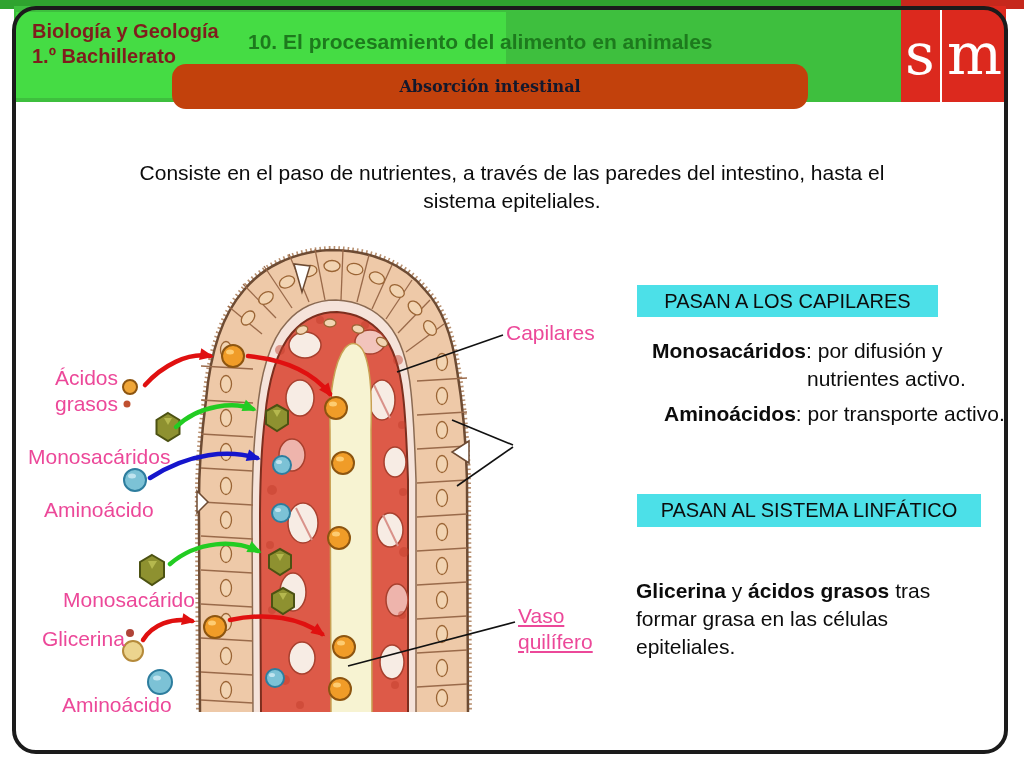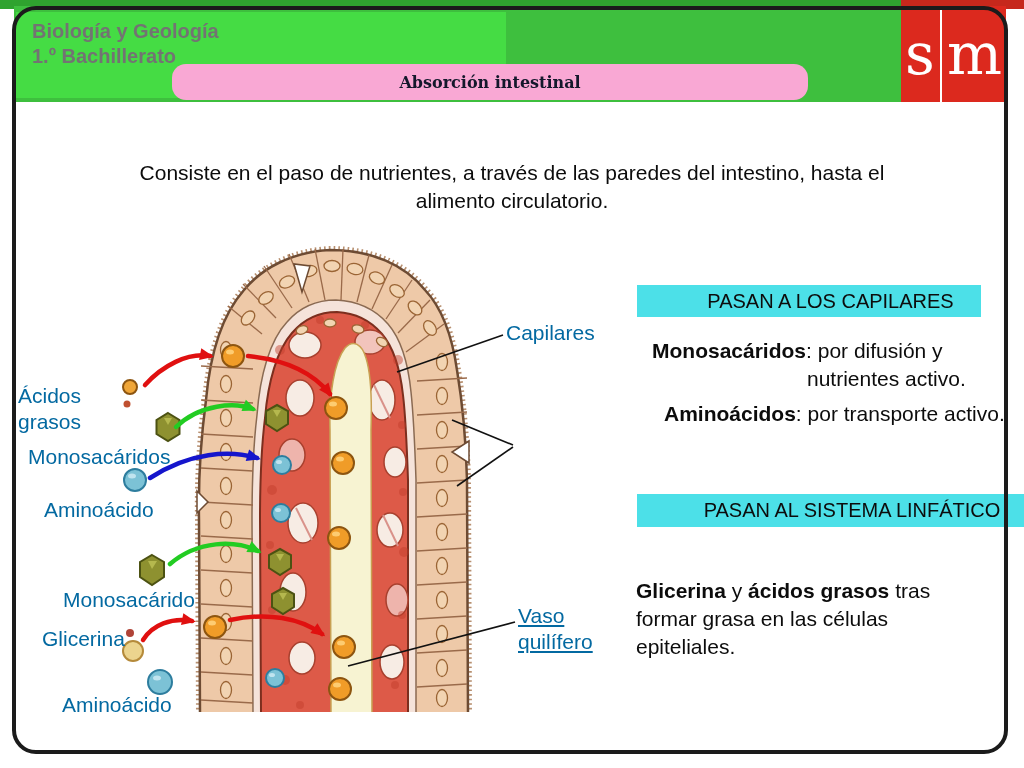--- a/index.html
+++ b/index.html
@@ -5,50 +5,50 @@
   html,body{margin:0;padding:0;background:#fff;}
   .slide{position:relative;width:1024px;height:768px;background:#ffffff;overflow:hidden;
          font-family:"Liberation Sans",sans-serif;}
   .abs{position:absolute;}
 
   
   .top-strip-green{left:0;top:0;width:901px;height:9px;background:#2fa32f;z-index:1;}
   .top-strip-red{left:901px;top:0;width:123px;height:9px;background:#c6281c;z-index:1;}
   .header-bar{left:14px;top:6px;width:992px;height:96px;background:#3ebf3e;z-index:2;}
   .course-block{left:16px;top:12px;width:490px;height:86px;background:#45dc44;border-radius:0 0 16px 0;z-index:3;}
-  .course-text{left:32px;top:19px;font-size:20px;font-weight:bold;color:#737373;line-height:25px;white-space:pre-line;z-index:4;}
+  .course-text{left:32px;top:19px;font-size:20px;font-weight:bold;color:#7f1d1d;line-height:25px;white-space:pre-line;z-index:4;}
   .slide-title{left:248px;top:30px;font-size:21px;font-weight:bold;color:#1d7a1d;z-index:4;}
   .logo-block{left:901px;top:6px;width:105px;height:96px;background:#dc291e;z-index:4;}
   .logo-letters{position:absolute;left:0;top:0;width:100%;height:100%;display:flex;align-items:center;justify-content:center;
                 color:#ffffff;font-family:"DejaVu Serif",serif;font-size:58px;line-height:1;}
   .logo-s{margin-right:7px;} .logo-m{margin-left:5px;}
   .logo-divider{position:absolute;left:39px;top:0;width:2px;height:96px;background:#ffffff;}
-  .banner{left:172px;top:64px;width:636px;height:36px;background:#f9a8d4;border-radius:14px;z-index:5;
+  .banner{left:172px;top:64px;width:636px;height:45px;background:#c2410c;border-radius:14px;z-index:5;
           display:flex;align-items:center;justify-content:center;}
   .banner-label{font-family:"DejaVu Serif",serif;font-weight:bold;font-size:16px;color:#14182c;}
   .slide-border{left:12px;top:6px;width:996px;height:748px;border:4px solid #1b1b1b;border-radius:24px;
                 box-sizing:border-box;z-index:20;pointer-events:none;}
 
   
   .intro{left:90px;top:159px;width:844px;font-size:21px;color:#0c0c0c;line-height:28px;text-align:center;white-space:pre-line;z-index:6;}
 
   
-  .dlabel{font-size:21px;color:#0369a1;white-space:pre-line;line-height:26px;z-index:7;}
-  .lab-acidos{left:18px;top:383px;width:100px;text-align:left;}
+  .dlabel{font-size:21px;color:#ec4899;white-space:pre-line;line-height:26px;z-index:7;}
+  .lab-acidos{left:18px;top:365px;width:100px;text-align:right;}
   .lab-monosacaridos{left:28px;top:444px;}
   .lab-aminoacido1{left:44px;top:497px;}
   .lab-monosacarido{left:44px;top:587px;margin-left:19px;}
   .lab-glicerina{left:42px;top:626px;}
   .lab-aminoacido2{left:62px;top:692px;}
   .lab-capilares{left:506px;top:320px;}
   .lab-celulas{left:517px;top:431px;}
   .lab-vaso{left:518px;top:603px;text-decoration:underline;}
 
   
-  .cyanbox{background:#4ce0e8;display:flex;align-items:center;justify-content:center;z-index:6;padding-left:43px;}
+  .cyanbox{background:#4ce0e8;display:flex;align-items:center;justify-content:center;z-index:6;}
   .box-capilares{left:637px;top:285px;width:301px;height:32px;}
   .box-linfatico{left:637px;top:494px;width:344px;height:33px;}
   .cyanbox span{font-size:20px;color:#0c0c0c;}
   .panel-text{font-size:21px;color:#0c0c0c;line-height:28px;z-index:6;}
   .item-mono{left:636px;top:337px;width:360px;margin-left:16px;}
   .item-mono .indent{display:inline-block;margin-left:155px;}
   .item-amino{left:636px;top:400px;width:360px;margin-left:28px;}
   .item-lymph{left:636px;top:544px;width:352px;margin-top:33px;}
 
   svg{position:absolute;z-index:5;}
@@ -57,34 +57,35 @@
 <body>
 
 <div class="slide">
 
   <div class="abs top-strip-green"></div>
   <div class="abs top-strip-red"></div>
   <div class="abs header-bar"></div>
   <div class="abs course-block"></div>
   <div class="abs course-text">Biología y Geología
 1.º Bachillerato</div>
+  <div class="abs slide-title">10. El procesamiento del alimento en animales</div>
   <div class="abs logo-block">
     <div class="logo-divider"></div>
     <div class="logo-letters">
       <span class="logo-s">s</span>
       <span class="logo-m">m</span>
     </div>
   </div>
   <div class="abs banner">
     <span class="banner-label">Absorción intestinal</span>
   </div>
   <div class="abs slide-border"></div>
 
   <div class="abs intro">Consiste en el paso de nutrientes, a través de las paredes del intestino, hasta el
-alimento circulatorio.</div>
+sistema epiteliales.</div>
 
   <svg style="left:0;top:238px;" width="660" height="474" viewBox="0 238 660 474">
     <defs>
       <marker id="ar" markerUnits="userSpaceOnUse" markerWidth="16" markerHeight="16" refX="11" refY="8" orient="auto">
         <path d="M1,2 L15,8 L1,14 Z" fill="#e01010"></path>
         </marker>
       <marker id="ag" markerUnits="userSpaceOnUse" markerWidth="16" markerHeight="16" refX="11" refY="8" orient="auto">
         <path d="M1,2 L15,8 L1,14 Z" fill="#22cc22"></path>
         </marker>
       <marker id="ab" markerUnits="userSpaceOnUse" markerWidth="16" markerHeight="16" refX="11" refY="8" orient="auto">

